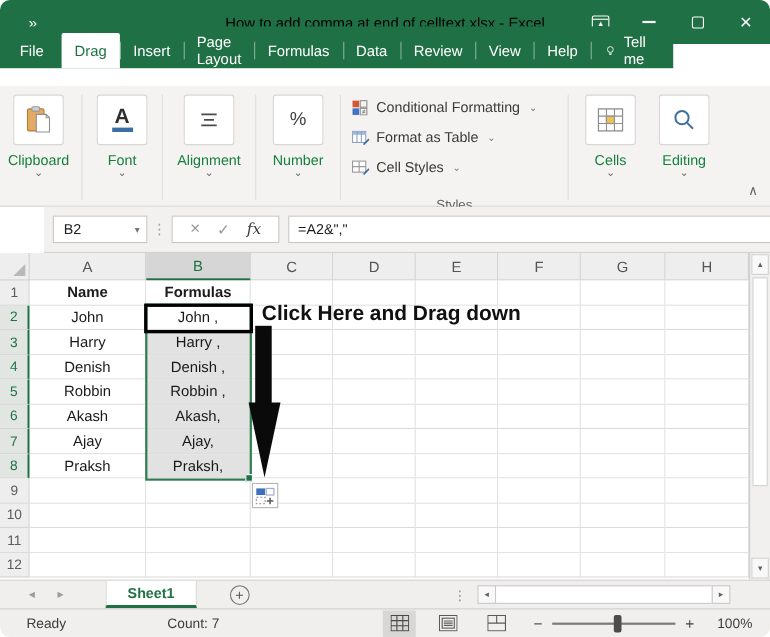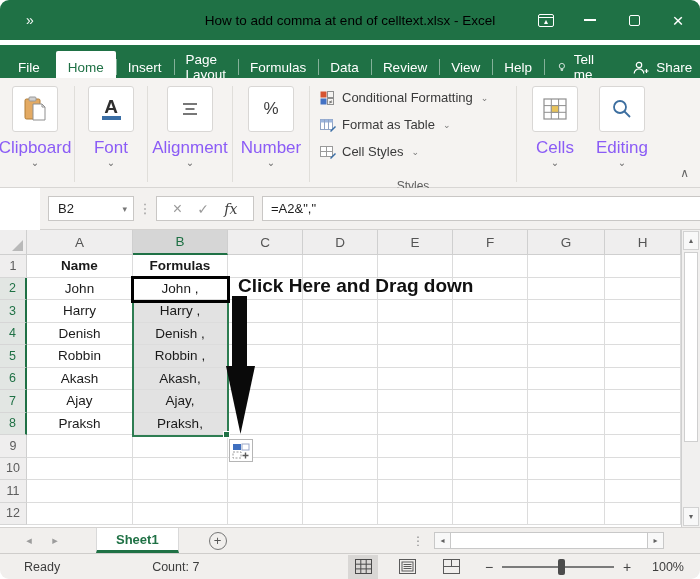--- a/index.html
+++ b/index.html
@@ -13,36 +13,36 @@
   .title{position:absolute;left:0;right:0;text-align:center;font-size:13.5px;color:#000000;pointer-events:none;}
   .winctrls{margin-left:auto;display:flex;align-items:center;height:100%;}
   .wbtn{width:44px;height:100%;display:flex;align-items:center;justify-content:center;color:#fff;}
   .ribbonopt-ic{width:16px;height:13px;border:1.4px solid #fff;border-radius:2px;position:relative;}
   .ribbonopt-ic:before{content:"";position:absolute;left:0;right:0;top:2.4px;height:1.4px;background:#fff;}
   .ribbonopt-ic:after{content:"▴";position:absolute;left:0;right:0;top:2px;text-align:center;font-size:8px;color:#fff;}
   .min-ic{width:12px;height:1.6px;background:#fff;}
   .max-ic{width:11px;height:11px;border:1.4px solid #fff;border-radius:2px;}
   .close-ic{font-size:19px;line-height:1;font-weight:300;}
   
-  .tabrow{position:absolute;left:0;top:45px;width:700px;height:38px;background:#1f7145;display:flex;
+  .tabrow{position:absolute;left:0;top:24px;width:612px;height:38px;background:#1f7145;display:flex;
     align-items:flex-end;color:#fff;font-size:13.5px;}
   .tab{height:32px;display:flex;align-items:center;padding:0 12px;position:relative;}
   .tab.sep:before{content:"";position:absolute;left:0;top:8px;bottom:8px;width:1px;background:rgba(255,255,255,.45);}
   .tab.active{background:#fff;color:#1f7145;border-radius:2px 2px 0 0;font-weight:400;}
   .tab-file{padding:0 16px 0 18px;}
   .tellme{height:32px;display:flex;align-items:center;gap:8px;padding:0 14px;position:relative;}
   .tellme.sep:before{content:"";position:absolute;left:0;top:8px;bottom:8px;width:1px;background:rgba(255,255,255,.45);}
   .share{margin-left:auto;height:32px;display:flex;align-items:center;gap:6px;padding:0 20px;}
   
   .ribbon{position:absolute;left:0;top:78px;width:700px;height:110px;background:#f5f3f1;
     border-bottom:1px solid #d8d6d4;display:flex;align-items:flex-start;padding-left:6px;}
   .rgroup{display:flex;flex-direction:column;align-items:center;padding-top:8px;}
   .bigbtn{width:46px;height:46px;background:#fff;border:1px solid #d9d7d5;border-radius:3px;
     display:flex;align-items:center;justify-content:center;}
-  .glabel{margin-top:6px;font-size:17px;color:#8b5cf6;}
+  .glabel{margin-top:6px;font-size:13px;color:#15803d;}
   .gcaret{margin-top:1px;font-size:10px;color:#6d6d6d;line-height:8px;}
   .vdiv{width:1px;height:96px;background:#e0deda;margin:8px 10px 0 10px;flex-shrink:0;}
   .g-clip{width:58px}.g-font{width:52px}.g-align{width:64px}.g-num{width:56px}
   .fontA{font-size:19px;font-weight:bold;color:#2f2f2f;line-height:17px;text-align:center;}
   .fontA .bar{display:block;width:19px;height:4.5px;background:#3a6ea5;margin-top:1px;}
   .pct{font-size:17px;color:#3f3f3f;}
   .styles-group{position:relative;width:186px;height:120px;padding-top:6px;}
   .style-row{display:flex;align-items:center;gap:6px;height:27px;font-size:13px;color:#3a3a3a;}
   .style-caret{font-size:9px;color:#777;margin-left:2px;}
   .styles-caption{position:absolute;left:0;right:0;bottom:5px;text-align:center;font-size:12px;color:#5e5e5e;}
@@ -143,21 +143,21 @@
           <span class="max-ic"></span>
         </div>
       <div class="wbtn">
           <span class="close-ic">×</span>
         </div>
     </div>
   </div>
 
   <div class="tabrow">
     <span class="tab tab-file">File</span>
-    <span class="tab active">Home</span>
+    <span class="tab active">Drag</span>
     <span class="tab sep">Insert</span>
     <span class="tab sep">Page Layout</span>
     <span class="tab sep">Formulas</span>
     <span class="tab sep">Data</span>
     <span class="tab sep">Review</span>
     <span class="tab sep">View</span>
     <span class="tab sep">Help</span>
     <span class="tellme sep">
       <svg class="bulb" width="13" height="17" viewBox="0 0 13 17">
           <circle cx="6.5" cy="6" r="4.4" fill="none" stroke="#fff" stroke-width="1.3"></circle>

